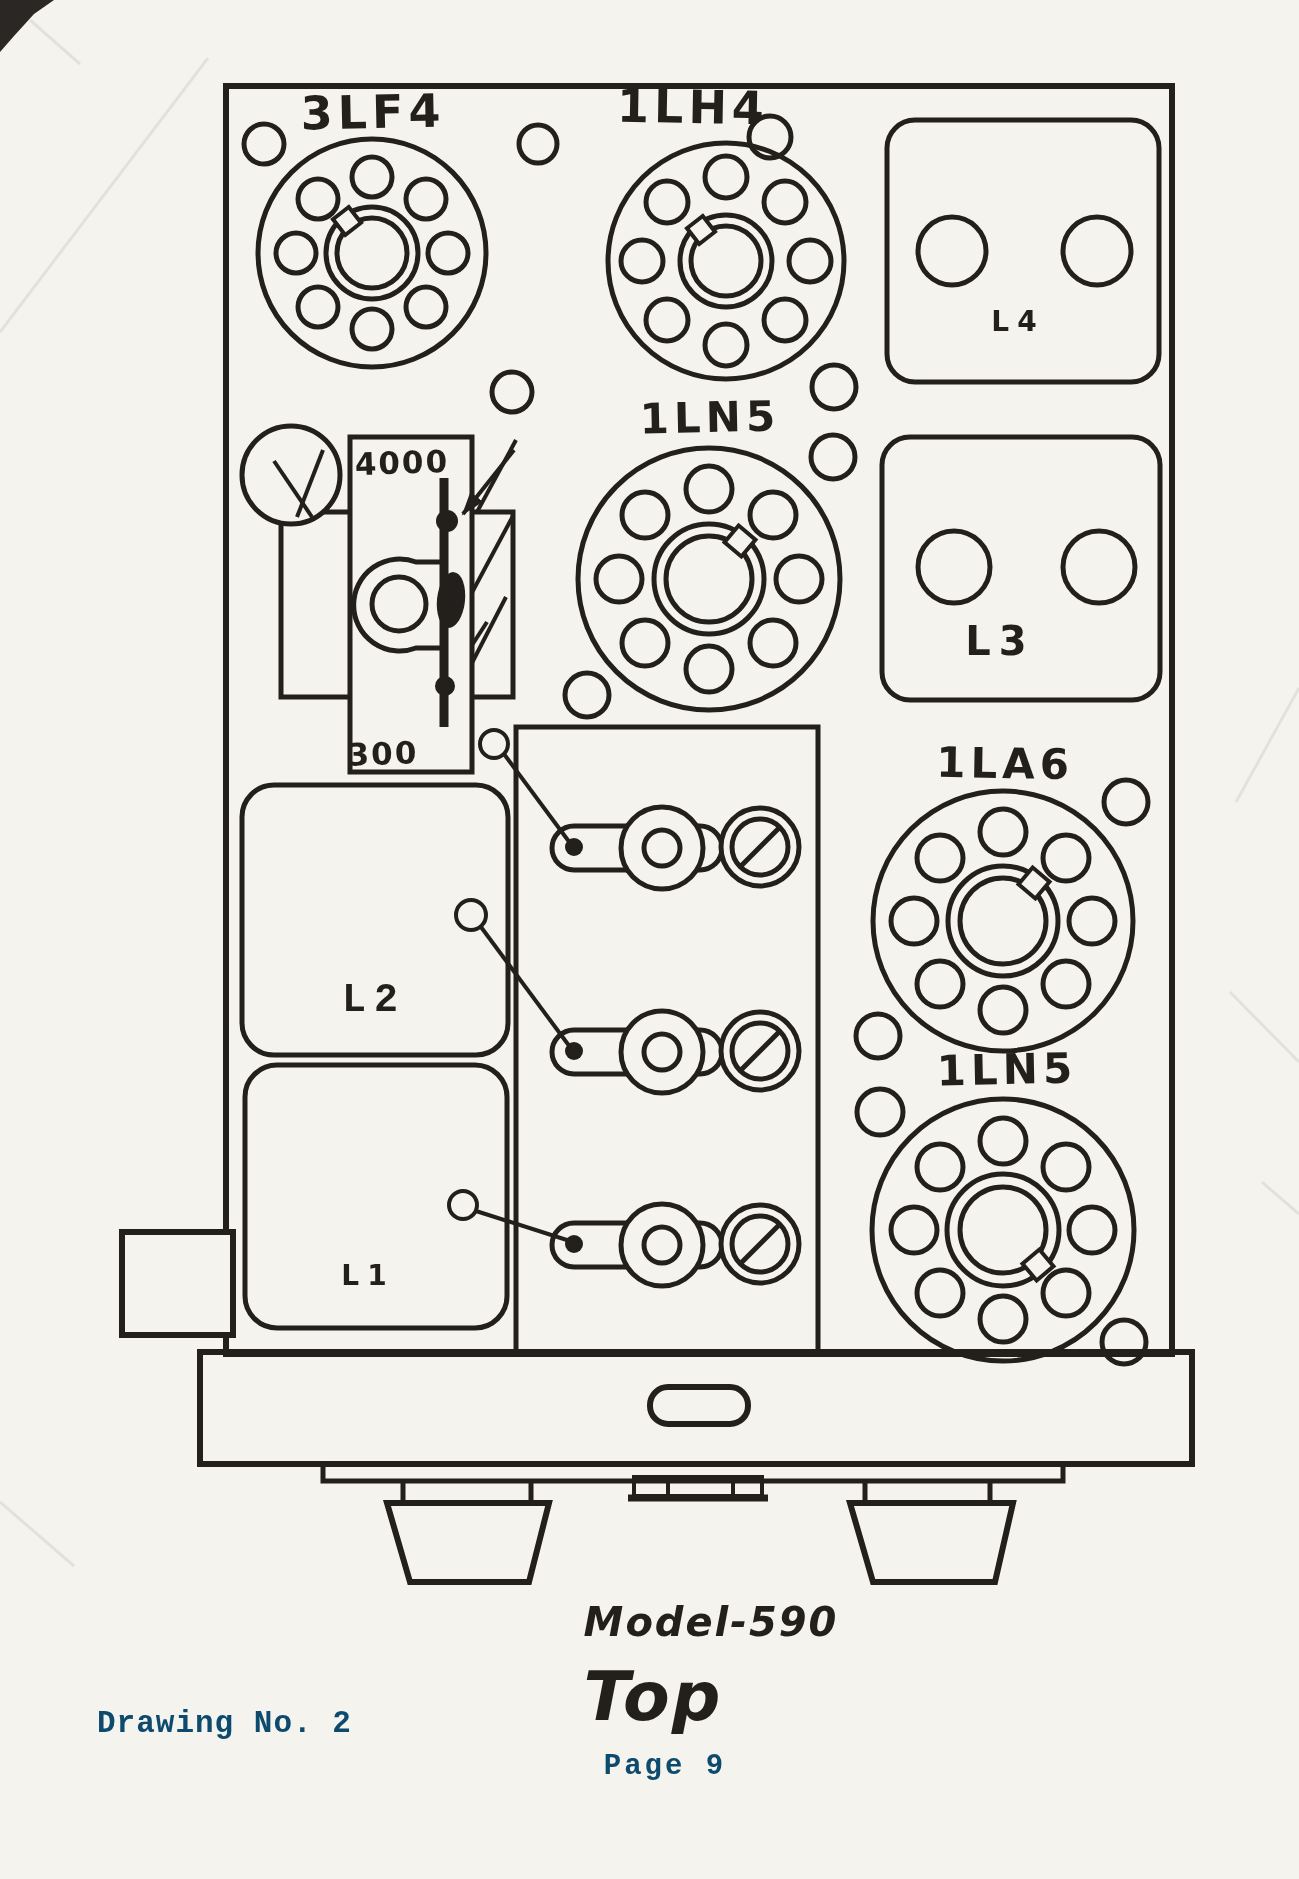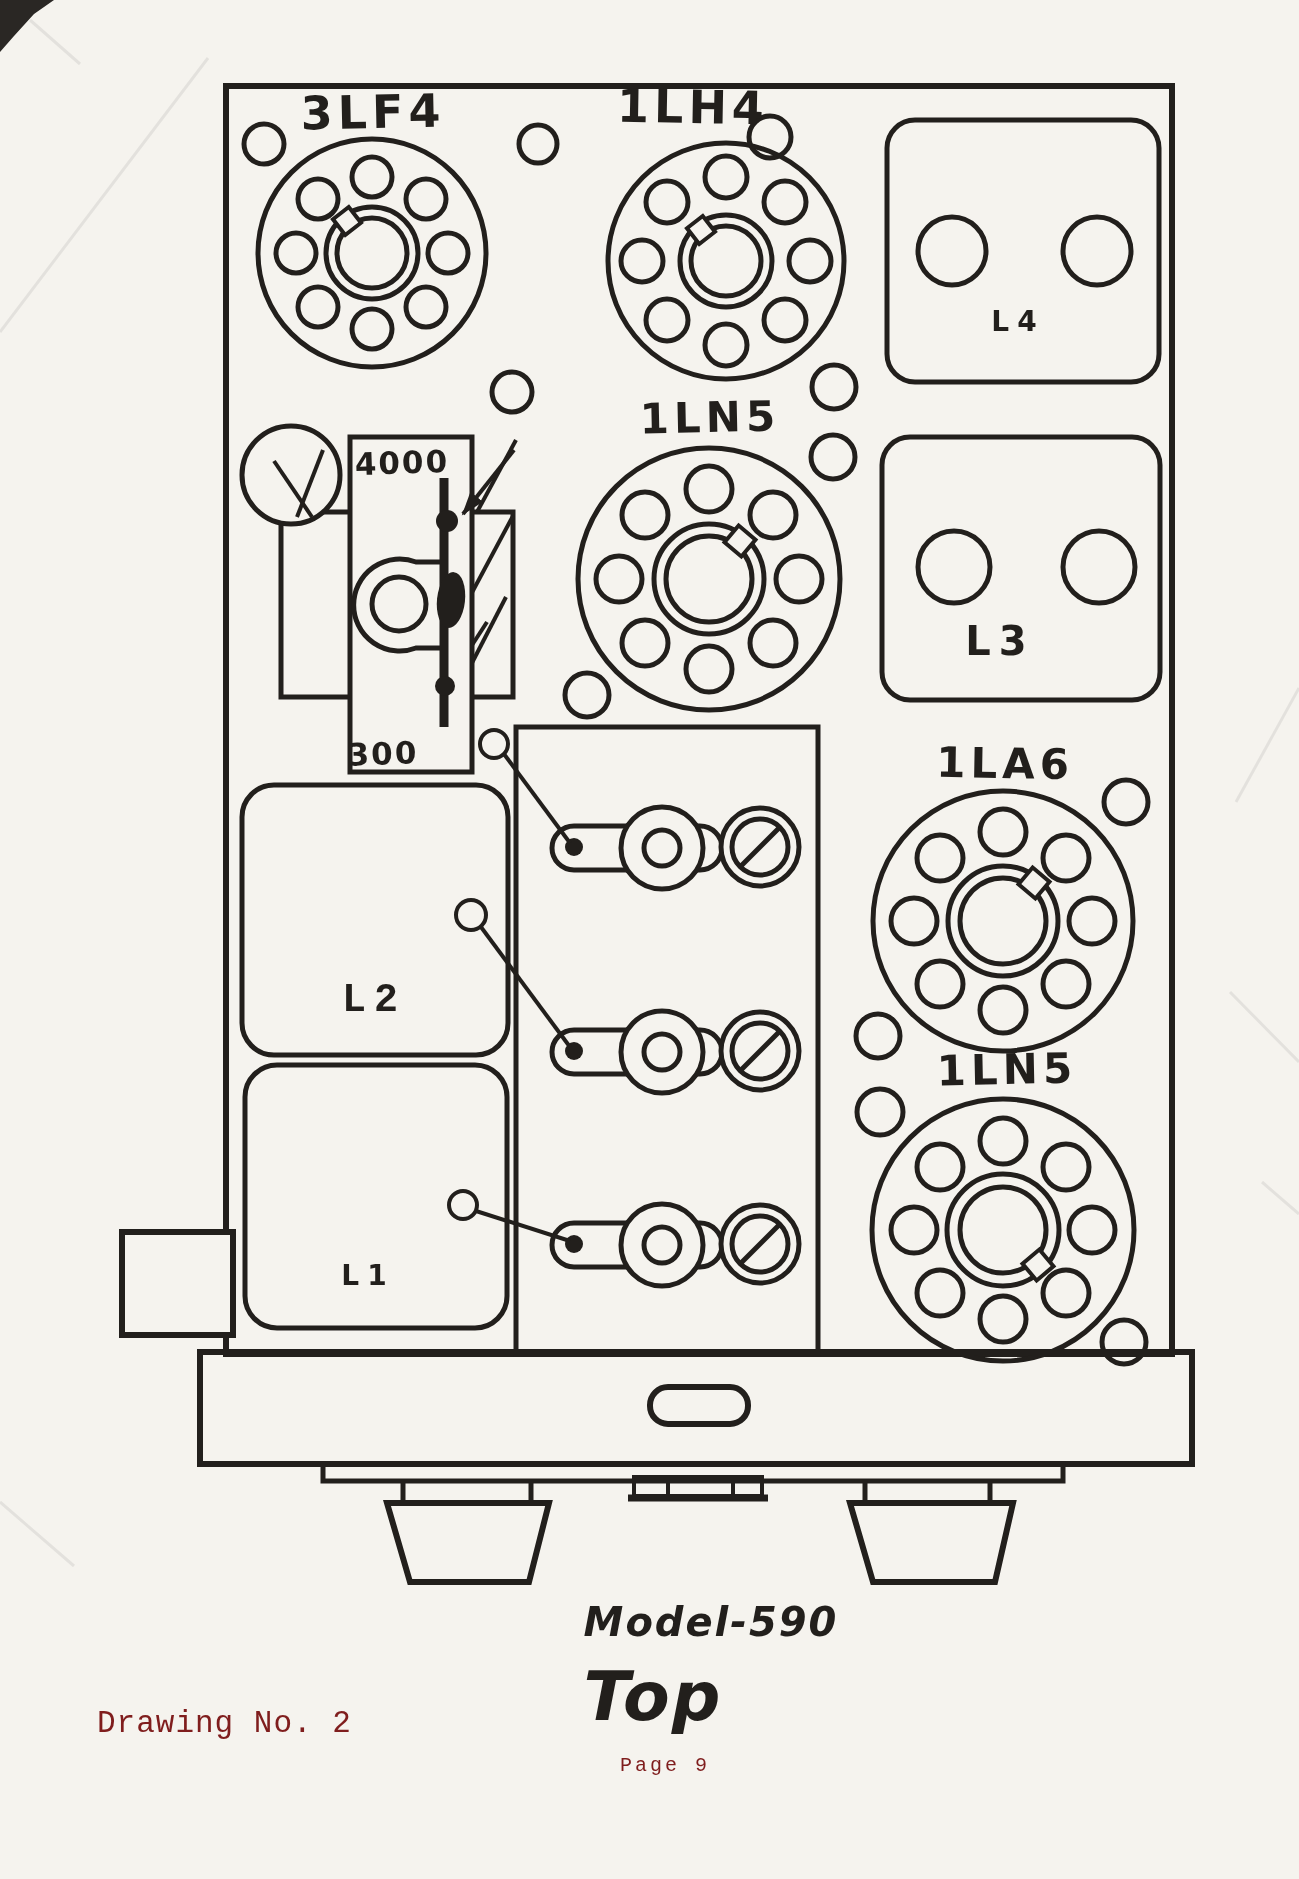--- a/index.html
+++ b/index.html
@@ -16,21 +16,21 @@
   .label{
     position:absolute;color:var(--ink);white-space:nowrap;
     transform:translate(-50%,-50%);
     font-family:"DejaVu Sans",sans-serif;
     font-weight:bold;line-height:1;
   }
   .hand{letter-spacing:5px;}
   .script{font-style:italic;font-weight:bold;letter-spacing:2px;}
   .type{
     font-family:"Liberation Mono","DejaVu Sans Mono",monospace;
-    font-weight:normal;color:#7f1d1d;letter-spacing:1px;
+    font-weight:bold;color:#0c4a6e;letter-spacing:1px;
   }
   .tl{transform:translate(-50%,-50%) rotate(-1.2deg);}
   .tr{transform:translate(-50%,-50%) rotate(1deg);}
 </style>
 </head>
 <body>
 
 <svg id="art" viewBox="0 0 1299 1879">
   <defs>
     <marker id="arrow" markerWidth="26" markerHeight="20" refX="22" refY="9" orient="auto" markerUnits="userSpaceOnUse">
@@ -249,14 +249,14 @@
 <div class="label hand tl" style="left:1007px;top:1070px;font-size:42px;">1LN5</div>
 <div class="label hand" style="left:1018px;top:322px;font-size:28px;letter-spacing:8px;">L4</div>
 <div class="label hand" style="left:1000px;top:641px;font-size:40px;letter-spacing:8px;">L3</div>
 <div class="label hand" style="left:374px;top:1001px;font-size:40px;letter-spacing:8px;font-family:Liberation Mono, monospace;">L2</div>
 <div class="label hand" style="left:368px;top:1276px;font-size:28px;letter-spacing:8px;">L1</div>
 <div class="label" style="left:402px;top:463px;font-size:31px;letter-spacing:2px;transform:translate(-50%,-50%) rotate(-2deg);">4000</div>
 <div class="label" style="left:383px;top:754px;font-size:31px;letter-spacing:2px;transform:translate(-50%,-50%) rotate(-2deg);">300</div>
 
 <div class="label script" style="left:675px;top:1622px;font-size:40px;margin-left:36px;">Model-590</div>
 <div class="label script" style="left:653px;top:1697px;font-size:68px;">Top</div>
-<div class="label type" style="left:665px;top:1766px;font-size:20px;letter-spacing:3px;">Page 9</div>
+<div class="label type" style="left:665px;top:1766px;font-size:29px;letter-spacing:3px;">Page 9</div>
 <div class="label type" style="left:97px;top:1708px;font-size:31px;transform:none;">Drawing No. 2</div>
 
 </body></html>

